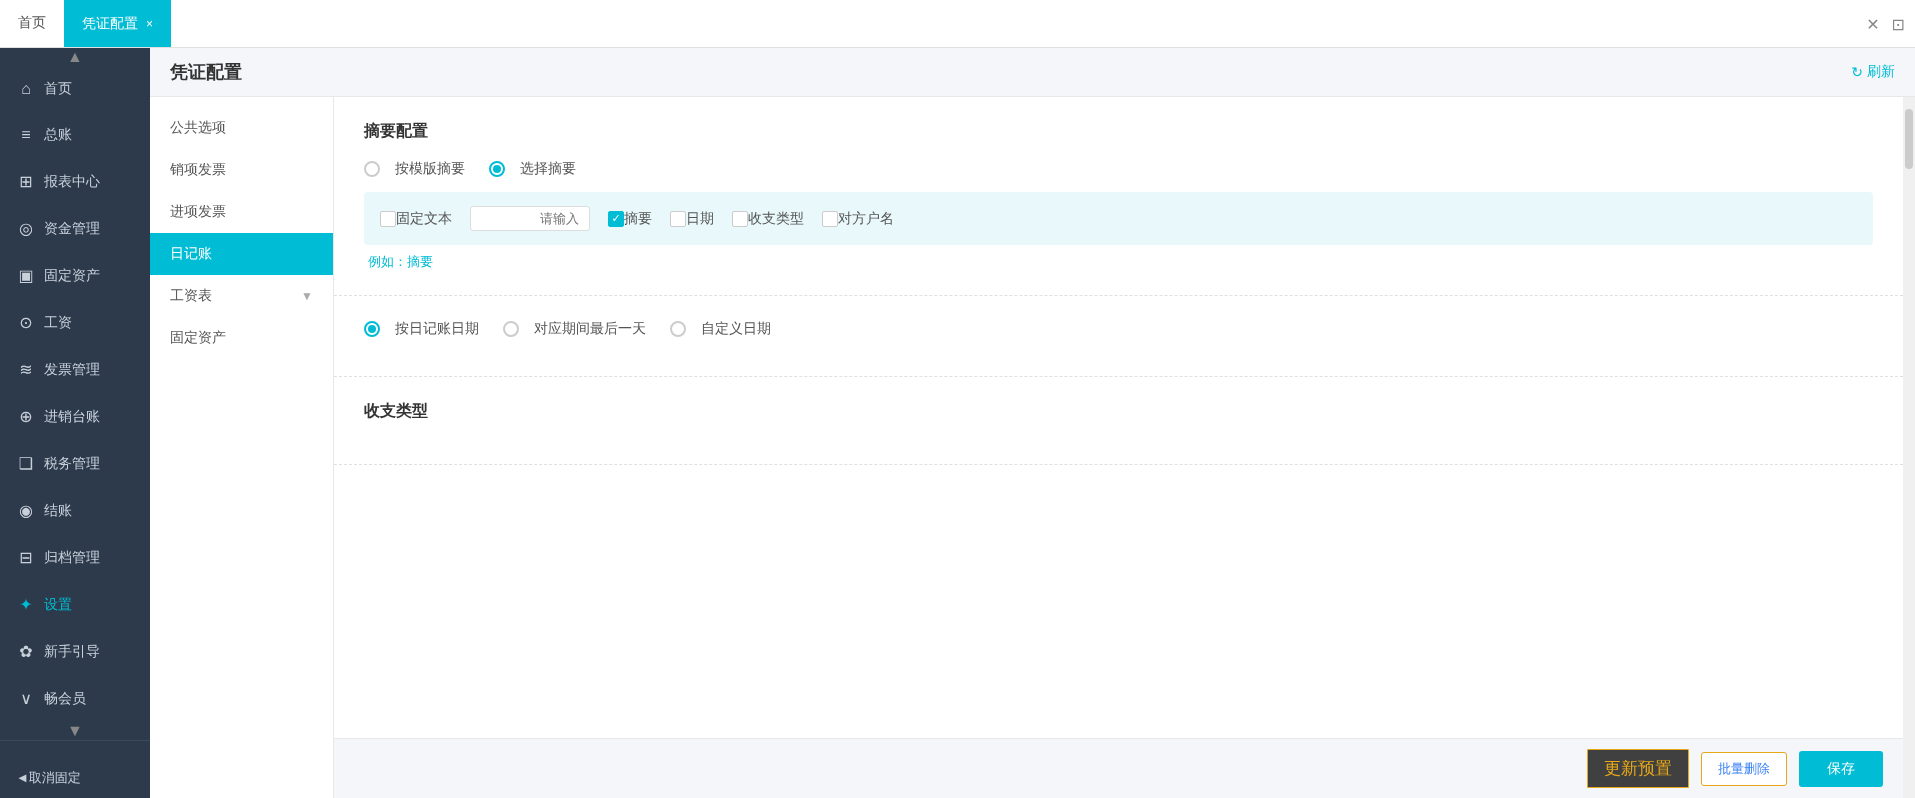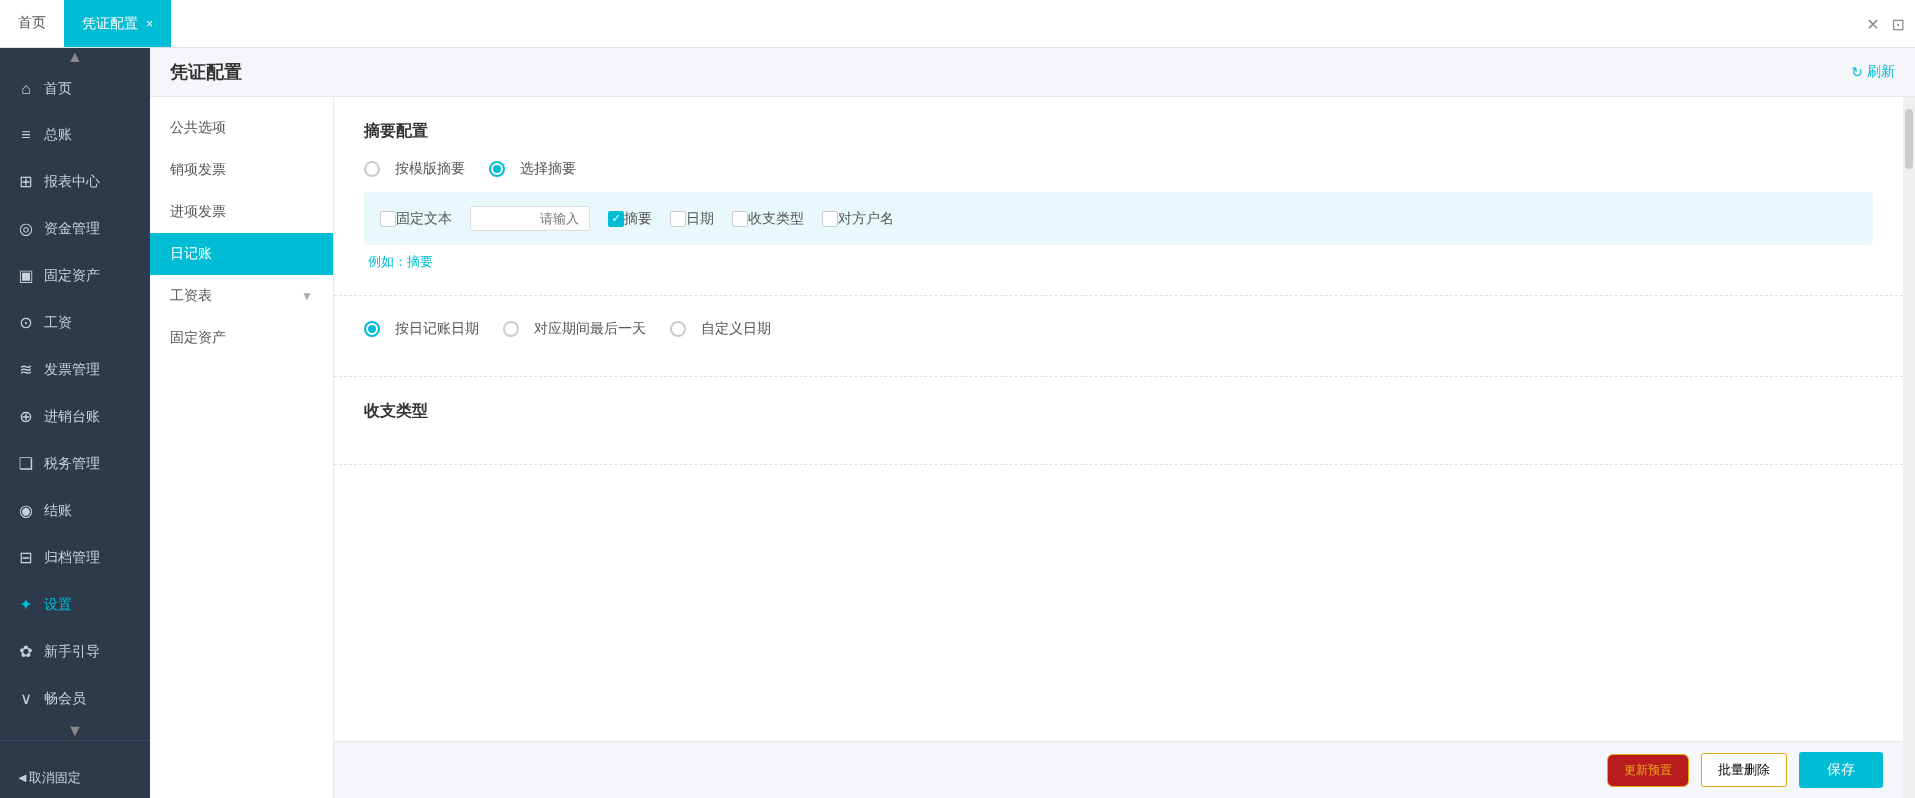--- a/index.html
+++ b/index.html
@@ -160,22 +160,22 @@
 
     
     .bottom-bar {
       position: absolute; bottom: 0; right: 0; left: 0;
       background: #f5f6fa;
       padding: 10px 20px;
       display: flex; align-items: center; justify-content: flex-end;
       gap: 12px;
       border-top: 1px solid #e8e8e8;
     }
-    .btn-update { background: #b91c1c; color: #e6a817; border: 1px solid #e6a817; padding: 7px 16px; border-radius: 6px; font-size: 12px; cursor: pointer; }
-    .btn-delete { background: #fff; color: #000000; border: 1px solid #e6a817; padding: 7px 16px; border-radius: 3px; font-size: 13px; cursor: pointer; text-align: center; }
+    .btn-update { background: #404040; color: #e6a817; border: 1px solid #e6a817; padding: 7px 16px; border-radius: 1px; font-size: 17px; cursor: pointer; }
+    .btn-delete { background: #fff; color: #3b82f6; border: 1px solid #e6a817; padding: 7px 16px; border-radius: 3px; font-size: 13px; cursor: pointer; text-align: center; }
     .btn-save { background: #00bcd4; color: #fff; border: none; padding: 9px 28px; border-radius: 3px; font-size: 14px; cursor: pointer; font-weight: 500; }
 
     
     .main-content::-webkit-scrollbar { width: 8px; }
     .main-content::-webkit-scrollbar-track { background: #f1f1f1; }
     .main-content::-webkit-scrollbar-thumb { background: #ccc; border-radius: 4px; }
 
     
     .scroll-track {
       width: 12px; background: #f0f0f0;

